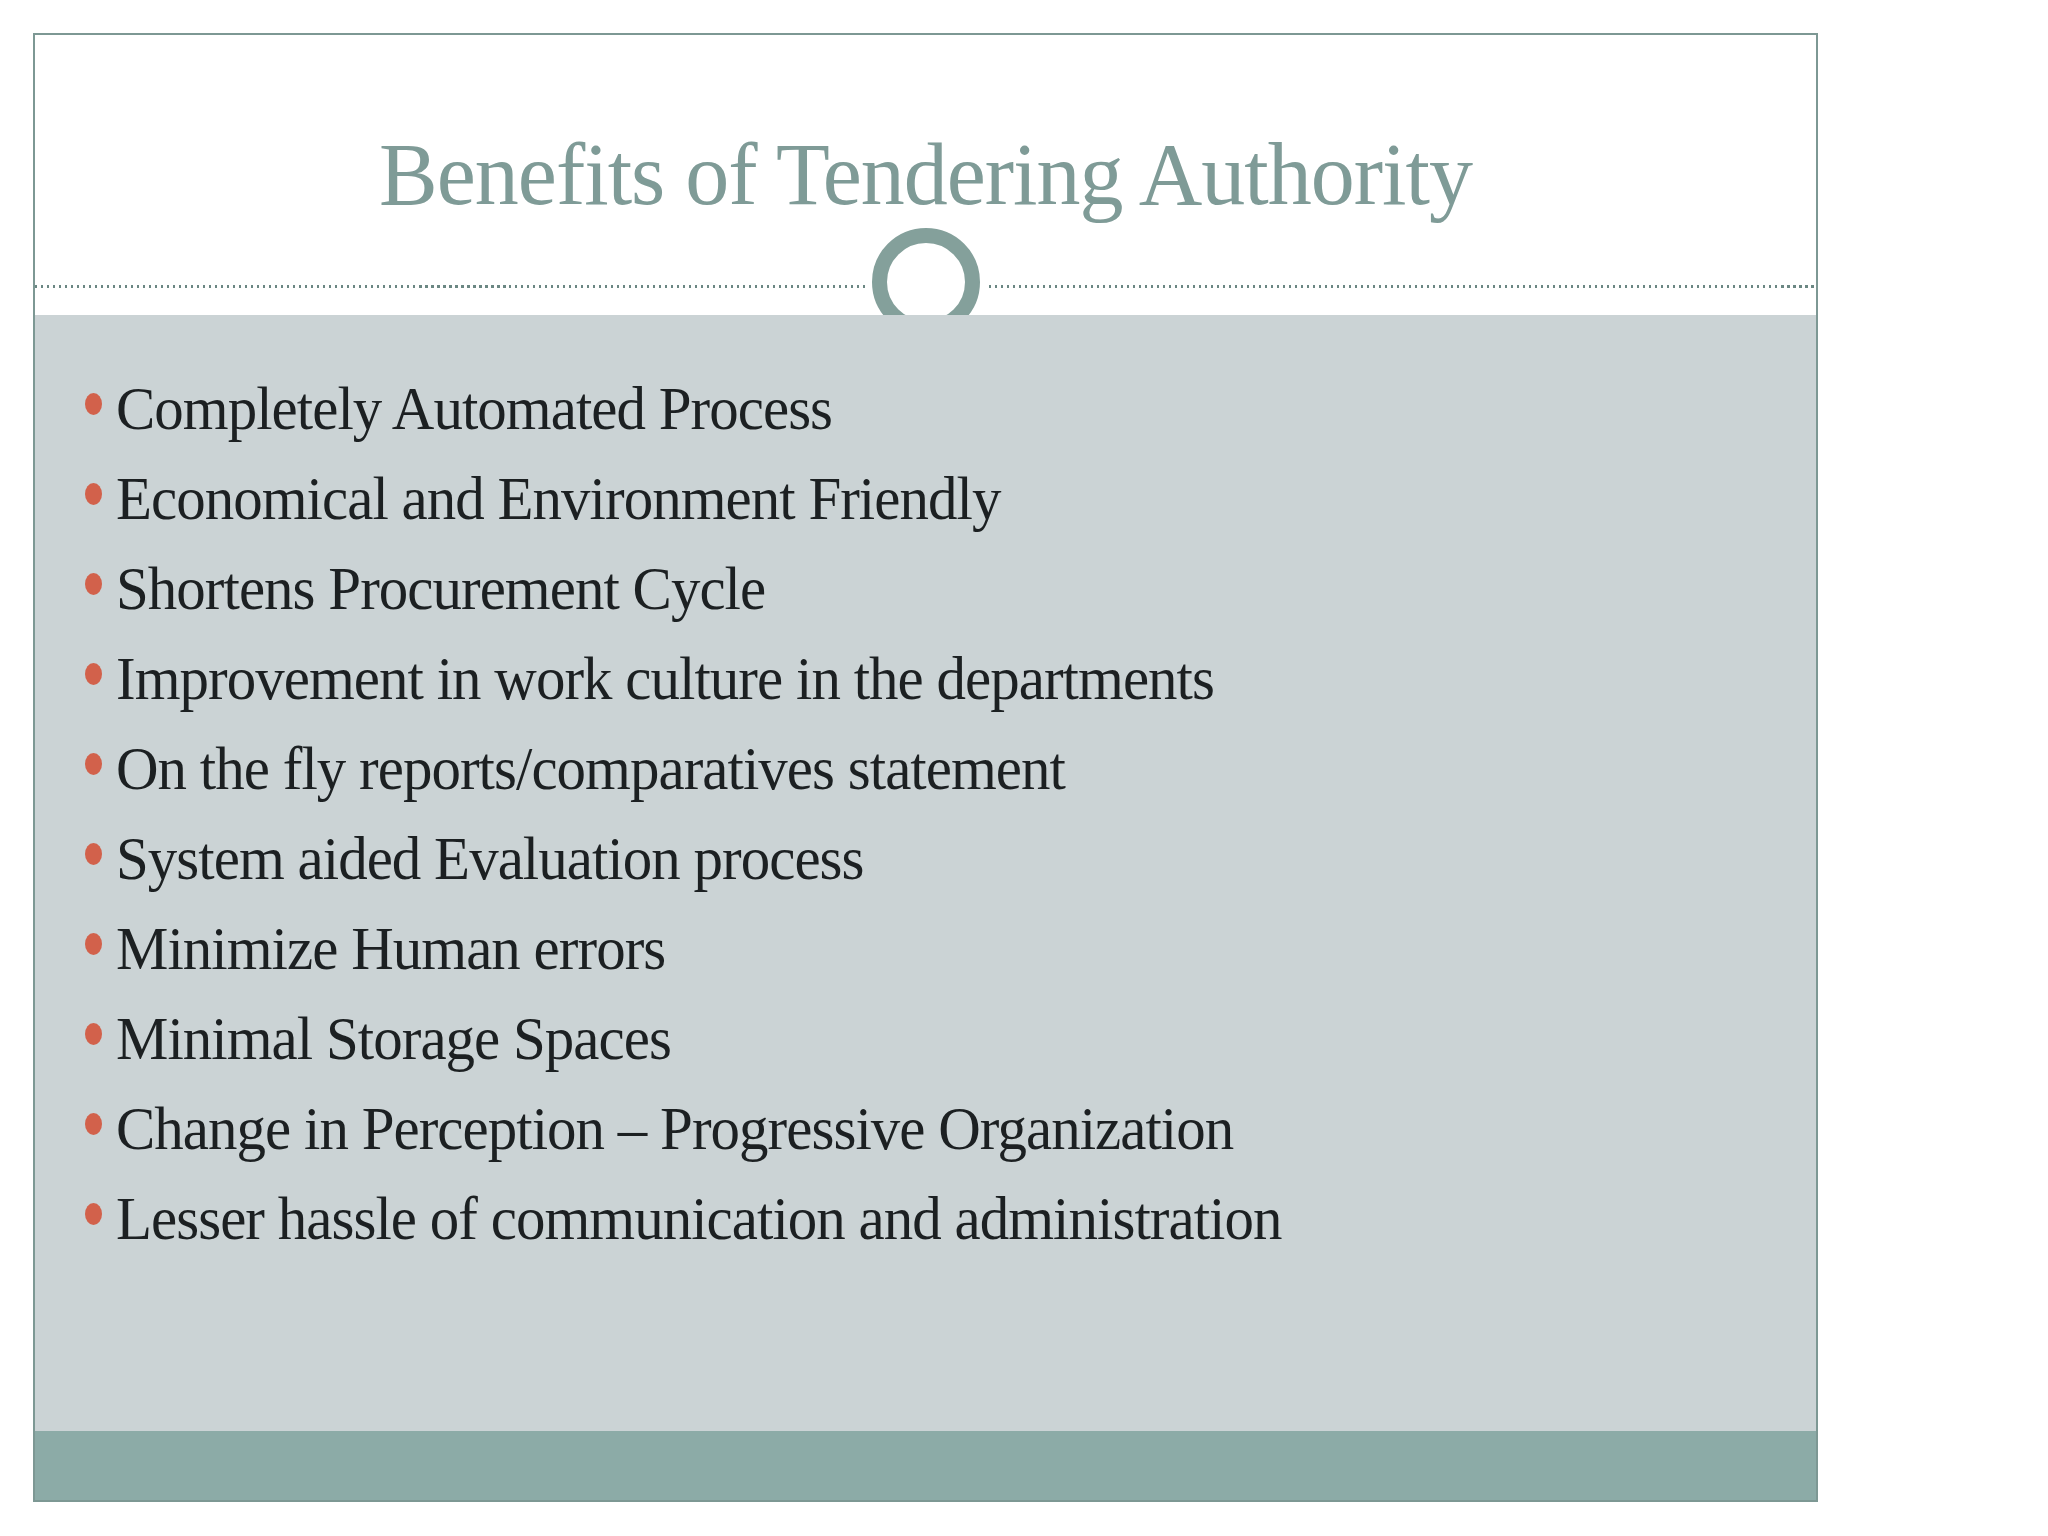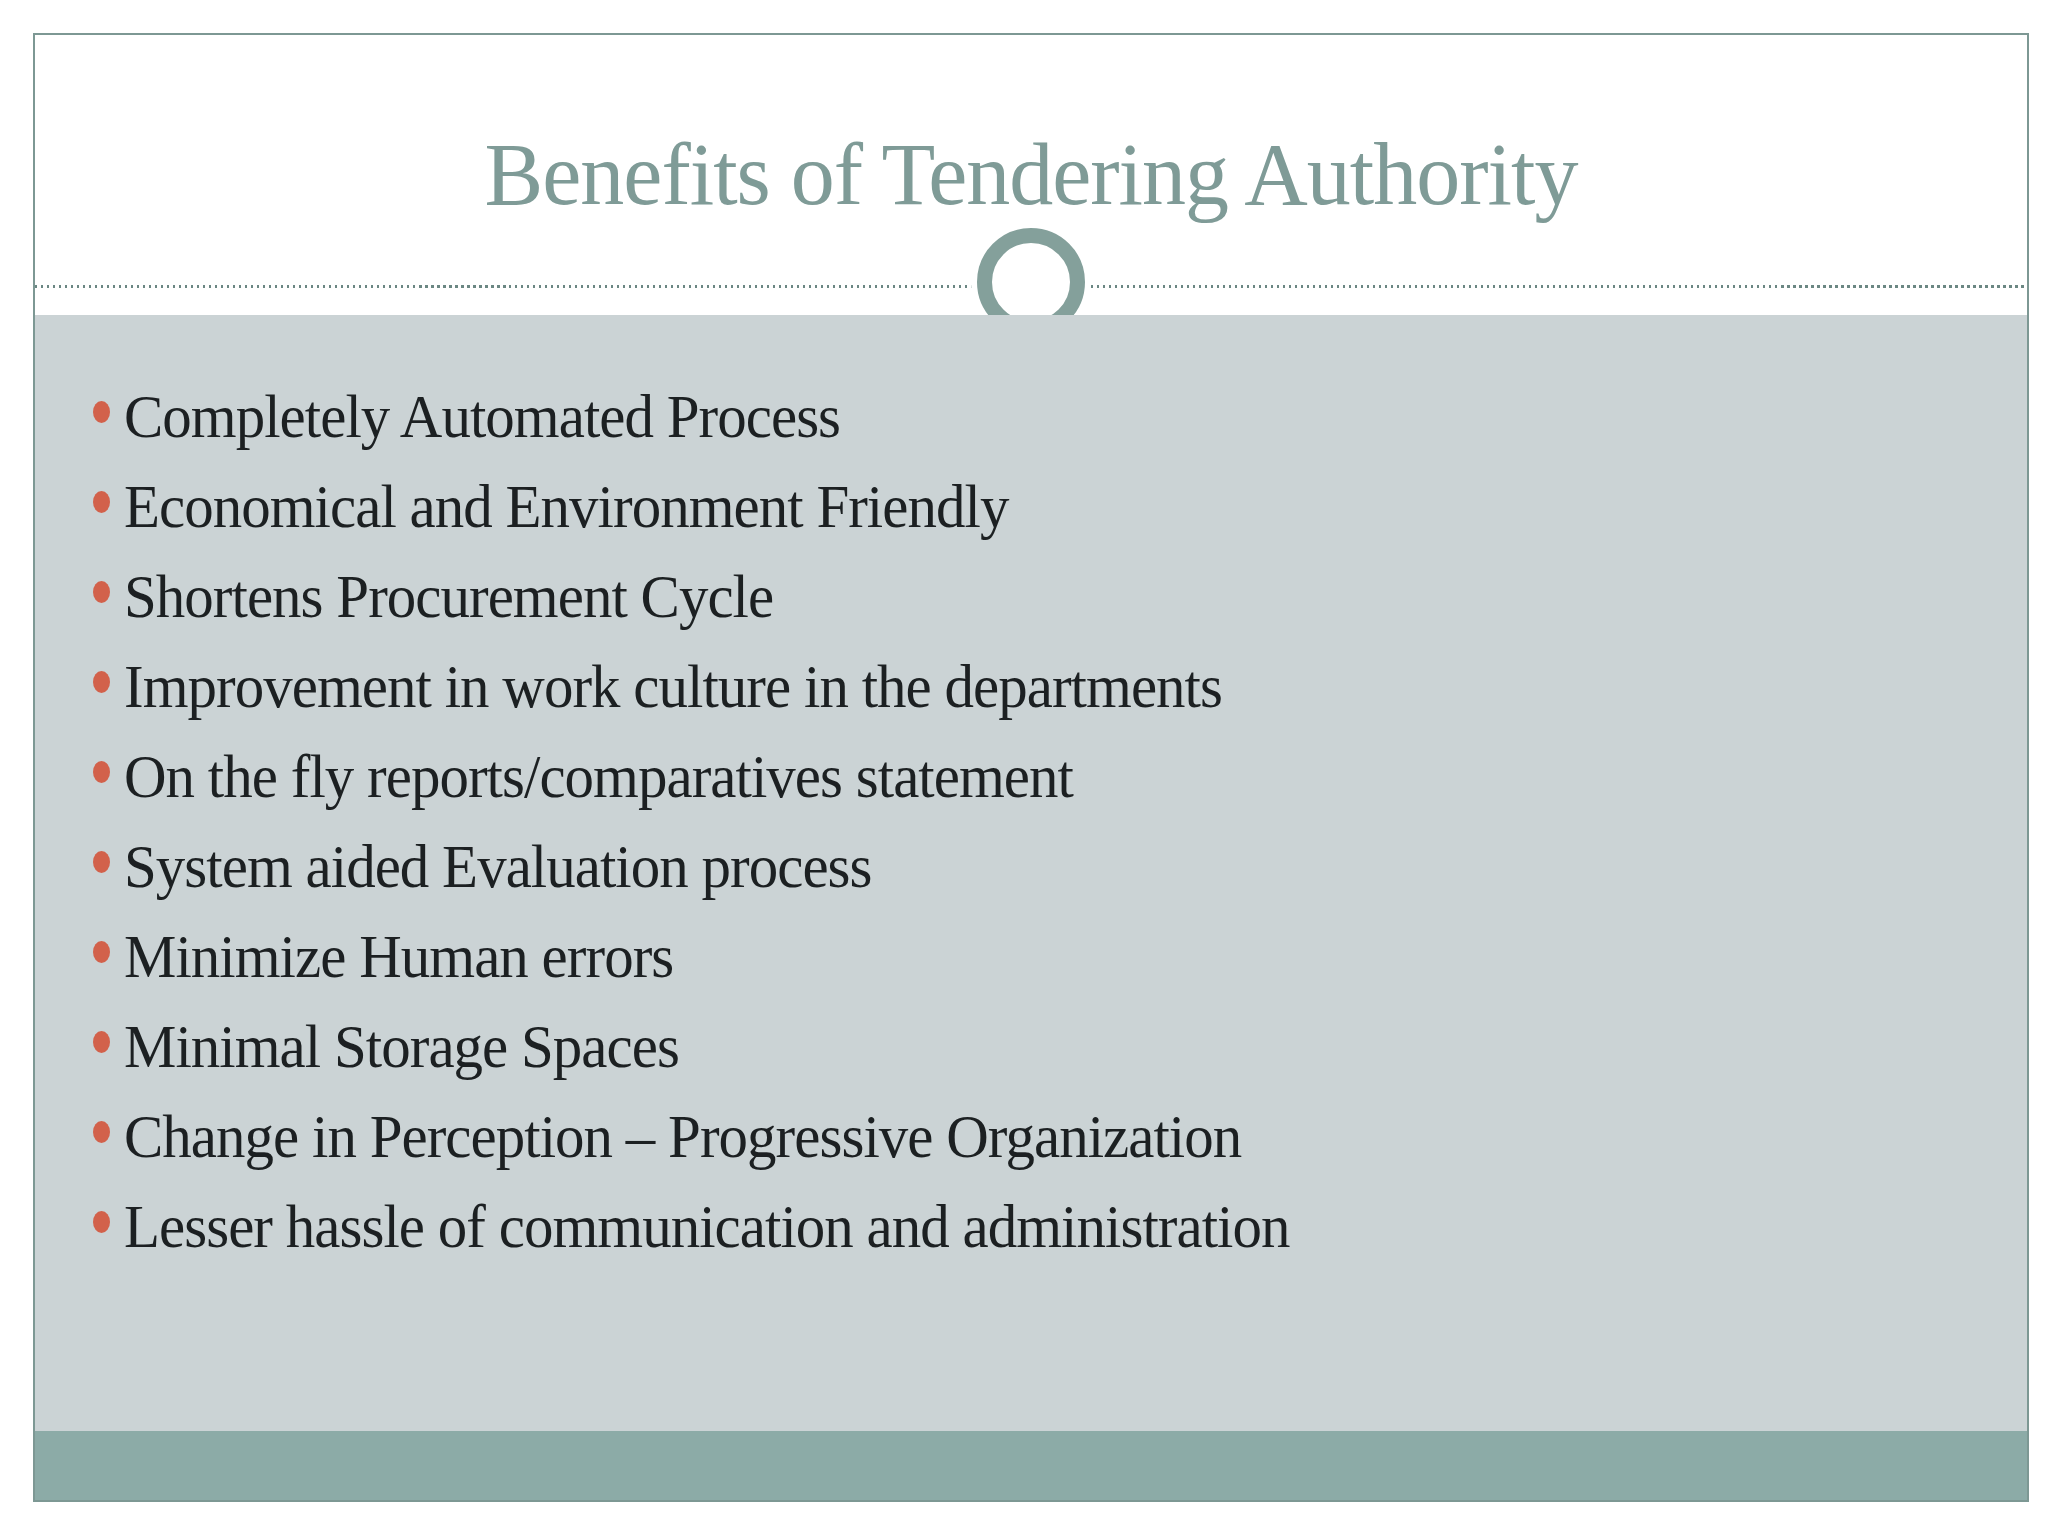--- a/index.html
+++ b/index.html
@@ -9,21 +9,21 @@
     height: 1536px;
     background: var(--page-bg, #ffffff);
     font-family: "Liberation Serif", serif;
     overflow: hidden;
   }
 
   .slide {
     position: absolute;
     left: 33px;
     top: 33px;
-    width: 1996px;
+    width: 1785px;
     height: 1469px;
     box-sizing: border-box;
     border: 2px solid var(--frame-border, #7d9894);
     background: #ffffff;
   }
 
   
   .title-band {
     position: absolute;
     left: 0;
@@ -85,21 +85,21 @@
     position: absolute;
     left: 0;
     right: 0;
     top: 280px;
     bottom: 69px;
     background: var(--content-bg, #cbd3d5);
   }
 
   .bullet-list {
     list-style: none;
-    margin: 16px;
+    margin: 8px;
     padding: 40px 0 0 42px;
   }
   .list-item {
     display: flex;
     align-items: center;
     height: 90px;
   }
   .bullet-dot {
     flex: none;
     width: 17px;

